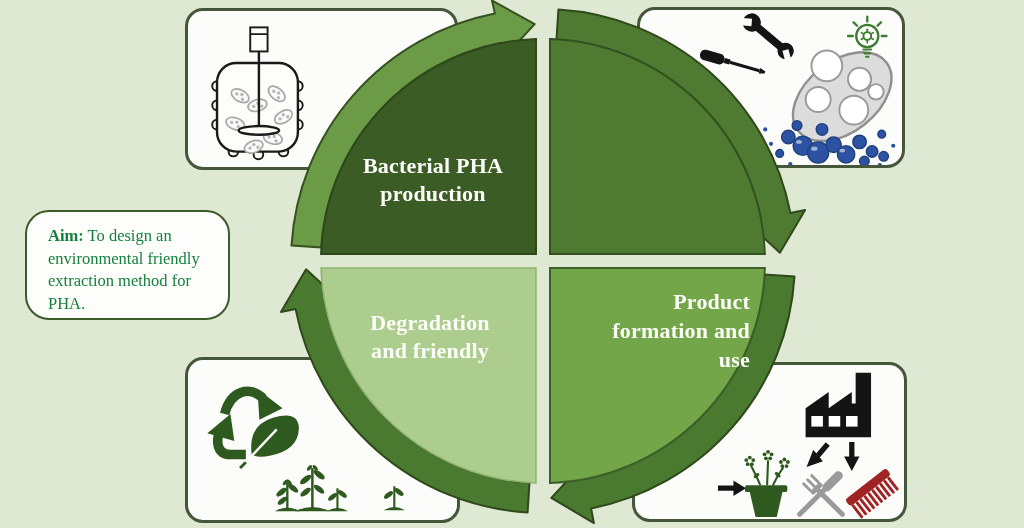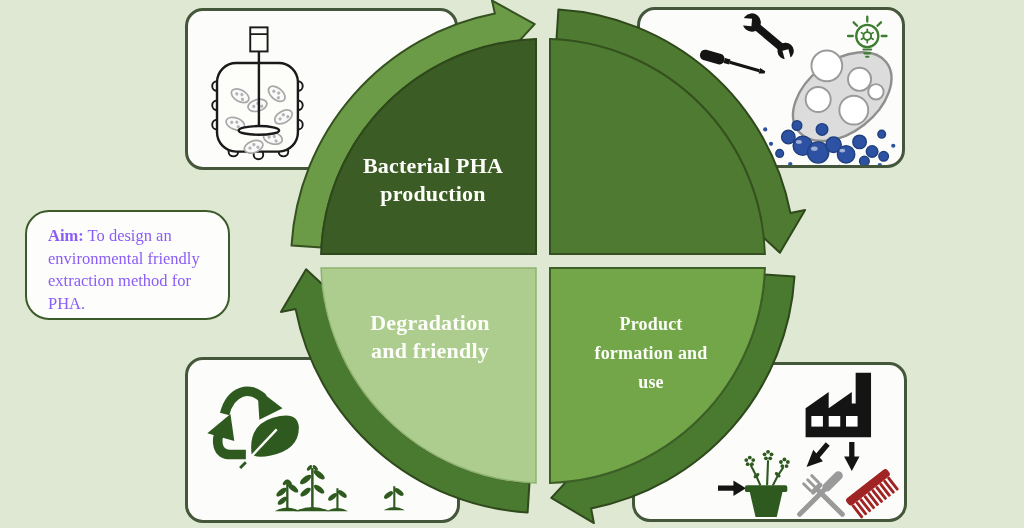--- a/index.html
+++ b/index.html
@@ -17,26 +17,26 @@
   .card-bl{left:185px;top:357px;width:275px;height:166px;}
   .card-br{left:632px;top:362px;width:275px;height:160px;}
   .cycle{position:absolute;left:0;top:0;z-index:2;}
   .qlabel{
     position:absolute;z-index:3;font-weight:700;color:#fdfef9;
     text-align:center;white-space:pre-line;letter-spacing:.2px;
   }
   .qlabel-tl{left:327px;top:152px;width:212px;font-size:22px;line-height:28px;}
   .qlabel-tr{left:554px;top:140px;width:196px;font-size:22px;line-height:29px;}
   .qlabel-bl{left:328px;top:309px;width:204px;font-size:22px;line-height:28px;}
-  .qlabel-br{left:552px;top:310px;width:198px;font-size:18px;line-height:29px;}
+  .qlabel-br{left:552px;top:287px;width:198px;font-size:22px;line-height:29px;text-align:right;}
   .aim{
     position:absolute;z-index:3;left:25px;top:210px;width:205px;height:110px;
     box-sizing:border-box;background:#fdfefb;border:2.5px solid #3c5a2a;
     border-radius:24px;padding:13px 18px 10px 21px;
-    font-size:16.5px;line-height:22.5px;color:#8b5cf6;
+    font-size:16.5px;line-height:22.5px;color:#15803d;
   }
   .aim b{font-weight:700;}
 </style>
 </head>
 <body>
 
 <div class="canvas">
 
   <div class="card card-tl">
     <svg viewBox="0 0 273 162">

